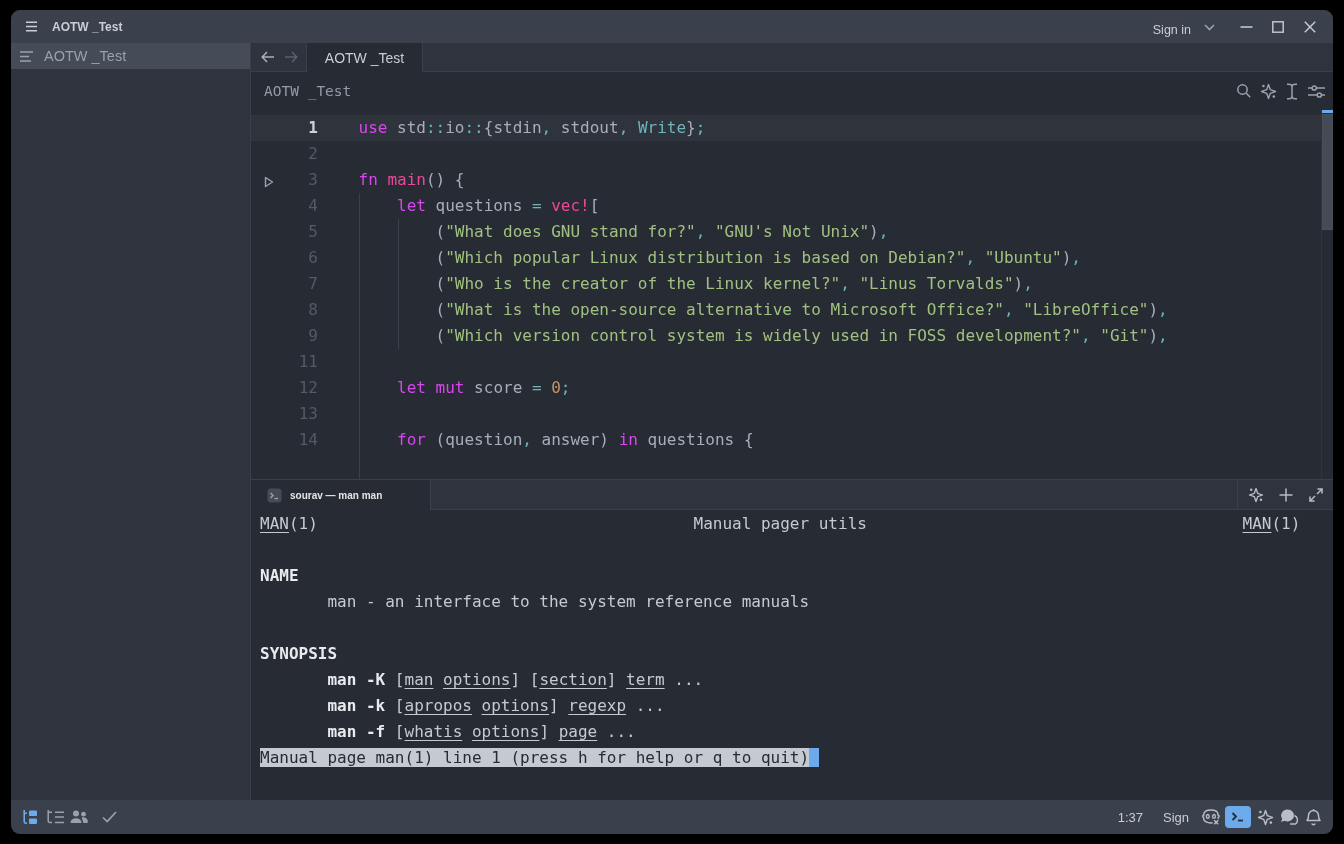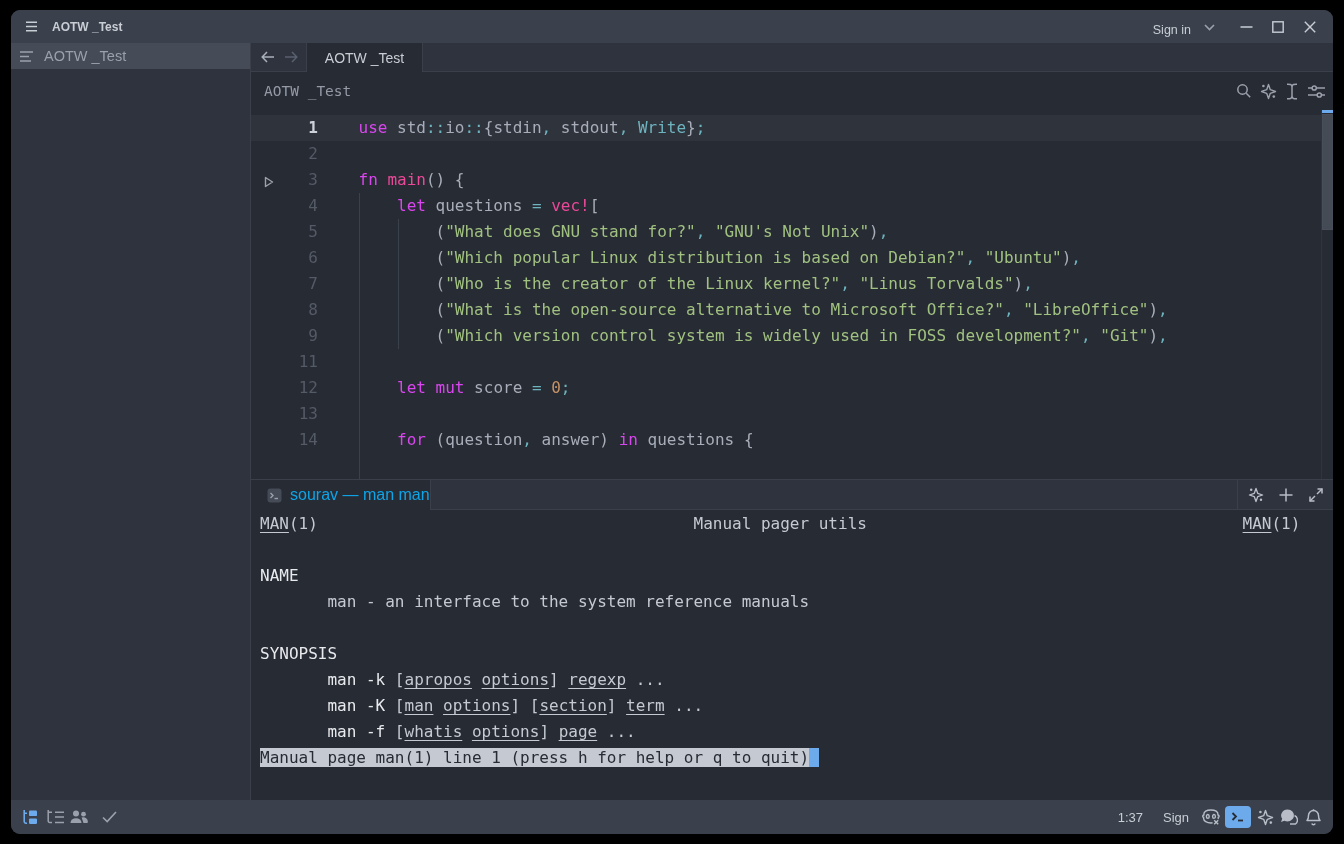--- a/index.html
+++ b/index.html
@@ -71,27 +71,27 @@
   .scrollbar { position:absolute; right:0; top:0; width:12px; height:100%; border-left:1px solid #2f343e; }
   .sc-mark { position:absolute; left:0; top:0; width:100%; height:3px; background:#6daaec; }
   .sc-thumb { position:absolute; left:0; top:4px; width:100%; height:116px; background:#4d545ecc; border:1px solid #5a617033; }
   
   .terminal-pane { flex:1 1 auto; display:flex; flex-direction:column; min-height:0; }
   .term-tabbar { height:30px; flex:0 0 30px; background:#2e333d; display:flex; align-items:stretch; }
   .term-tab {
     width:180px; background:#272b33; border-right:1px solid #3a3f4a; display:flex; align-items:center;
     gap:8px; padding-left:16px; cursor:pointer;
   }
-  .term-tab-label { color:#0ea5e9; font-size:16px; white-space:nowrap; }
+  .term-tab-label { color:#e5e5e5; font-size:10px; white-space:nowrap;font-weight:bold; }
   .term-tabbar-rest { flex:1; border-bottom:1px solid #3a3f4a; }
   .term-actions { display:flex; align-items:center; gap:6px; padding:0 5px 0 6px; border-bottom:1px solid #3a3f4a; border-left:1px solid #3a3f4a; }
   .term-content { flex:1; background:#272b33; padding:1px 8px 0 9px; overflow:hidden; }
   .trow { height:26px; font-family:"DejaVu Sans Mono", monospace; font-size:16px; line-height:26px; white-space:pre; color:#c5cad2; }
   .trow .n { color:#c5cad2; }
-  .trow .b { color:#e8eaee; font-weight:normal; }
+  .trow .b { color:#e8eaee; font-weight:bold; }
   .trow .u { color:#c5cad2; text-decoration:underline; text-underline-offset:3px; }
   .trow .rv { background:#c5cad2; color:#272b33; }
   .trow .cursor { background:#6daaec; color:#272b33; }
   
   .statusbar {
     height:34px; flex:0 0 34px; background:#3a404c; display:flex; align-items:center;
     padding:0 10px 0 10px;
   }
   .sicon { width:20px; height:26px; display:flex; align-items:center; justify-content:center; cursor:pointer; border-radius:4px; }
   .sb-left { display:flex; align-items:center; gap:4px; }
@@ -331,22 +331,22 @@
               </span>
             </div>
           </div>
           <div class="term-content" id="term-content">
               <div class="trow"><span class="u">MAN</span><span class="n">(1)</span><span class="n">                                       </span><span class="n">Manual pager utils</span><span class="n">                                       </span><span class="u">MAN</span><span class="n">(1)</span></div>
               <div class="trow"></div>
               <div class="trow"><span class="b">NAME</span></div>
               <div class="trow"><span class="n">       man - an interface to the system reference manuals</span></div>
               <div class="trow"></div>
               <div class="trow"><span class="b">SYNOPSIS</span></div>
+              <div class="trow"><span class="n">       </span><span class="b">man -K</span><span class="n"> [</span><span class="u">man</span><span class="n"> </span><span class="u">options</span><span class="n">] [</span><span class="u">section</span><span class="n">] </span><span class="u">term</span><span class="n"> ...</span></div>
               <div class="trow"><span class="n">       </span><span class="b">man -k</span><span class="n"> [</span><span class="u">apropos</span><span class="n"> </span><span class="u">options</span><span class="n">] </span><span class="u">regexp</span><span class="n"> ...</span></div>
-              <div class="trow"><span class="n">       </span><span class="b">man -K</span><span class="n"> [</span><span class="u">man</span><span class="n"> </span><span class="u">options</span><span class="n">] [</span><span class="u">section</span><span class="n">] </span><span class="u">term</span><span class="n"> ...</span></div>
               <div class="trow"><span class="n">       </span><span class="b">man -f</span><span class="n"> [</span><span class="u">whatis</span><span class="n"> </span><span class="u">options</span><span class="n">] </span><span class="u">page</span><span class="n"> ...</span></div>
               <div class="trow"><span class="rv">Manual page man(1) line 1 (press h for help or q to quit)</span><span class="cursor"> </span></div>
             </div>
         </div>
 
       </div>
     </div>
 
     <div class="statusbar">
       <div class="sb-left">

